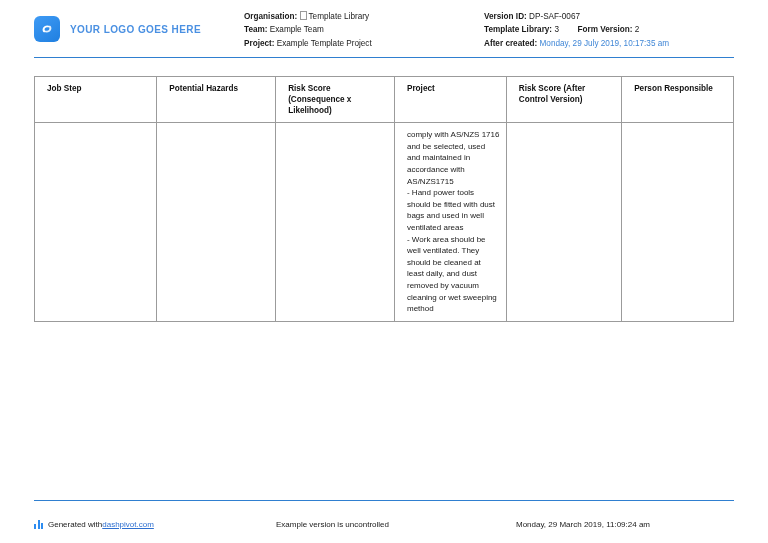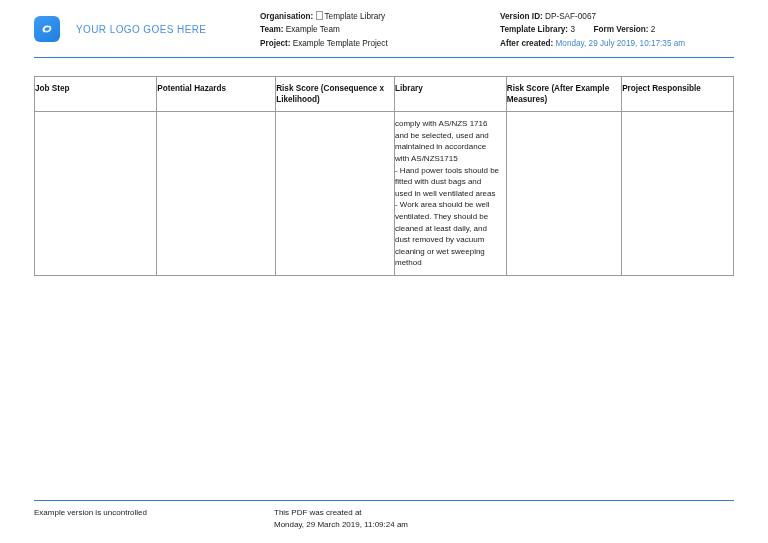--- a/index.html
+++ b/index.html
@@ -41,36 +41,36 @@
     border-radius: 6px;
     background: #2d8cf0;
     background: linear-gradient(145deg, #3f9bf5 0%, #1f7fe0 100%);
     display: flex;
     align-items: center;
     justify-content: center;
     flex: 0 0 26px;
   }
   .logo-mark svg { display: block; }
   .logo-text {
-    margin-left: 16px;
+    margin-left: 10px;
     color: #4a90e2;
     font-size: 10px;
     letter-spacing: 0.4px;
-    font-weight: 400;
+    font-weight: 700;
     white-space: nowrap;
   }
 
   .meta-col {
     font-size: 8.2px;
     line-height: 13.4px;
     color: #1a1a1a;
   }
   .meta-col.left { flex: 0 0 240px; }
   .meta-col.right { flex: 1 1 auto; }
-  .meta-row { white-space: nowrap; margin-left: 16px; }
+  .meta-row { white-space: nowrap; }
   .meta-label { font-weight: 700; }
   .meta-value { font-weight: 400; }
   .meta-value.blue { color: #3f86d6; }
   .inline-gap { display: inline-block; width: 14px; }
   .sq-icon {
     display: inline-block;
     width: 5px;
     height: 7px;
     border: 1px solid #9a9a9a;
     margin-right: 2px;
@@ -88,21 +88,21 @@
   }
   table.saf {
     width: 100%;
     border-collapse: collapse;
     table-layout: fixed;
   }
   table.saf th,
   table.saf td {
     border: 1px solid #9b9b9b;
     vertical-align: top;
-    padding: 6px 6px 6px 0;
+    padding: 6px 6px 6px 12px;
     box-sizing: border-box;
   }
   table.saf th {
     font-size: 8.2px;
     font-weight: 700;
     text-align: left;
     height: 30px;
     line-height: 11px;
     color: #111111;
   }
@@ -221,45 +221,53 @@
         <col style="width:17%">
         <col style="width:16%">
         <col style="width:16.5%">
         <col style="width:16%">
       </colgroup>
       <thead>
         <tr>
           <th>Job Step</th>
           <th>Potential Hazards</th>
           <th>Risk Score (Consequence x Likelihood)</th>
-          <th>Library</th>
-          <th>Risk Score (After Example Measures)</th>
-          <th>Project Responsible</th>
+          <th>Project</th>
+          <th>Risk Score (After Control Version)</th>
+          <th>Person Responsible</th>
         </tr>
       </thead>
       <tbody>
         <tr>
           <td><span class="cell-text"></span></td>
           <td><span class="cell-text"></span></td>
           <td><span class="cell-text"></span></td>
           <td><span class="cell-text">comply with AS/NZS 1716 and be selected, used and maintained in accordance with AS/NZS1715
 - Hand power tools should be fitted with dust bags and used in well ventilated areas
 - Work area should be well ventilated. They should be cleaned at least daily, and dust removed by vacuum cleaning or wet sweeping method</span></td>
           <td><span class="cell-text"></span></td>
           <td><span class="cell-text"></span></td>
         </tr>
       </tbody>
     </table>
   </div>
 
   <div class="footer-rule"></div>
 
   <div class="footer">
+    <div class="footer-col-1">
+      <span class="bar-icon">
+          <i></i>
+          <i></i>
+          <i></i>
+        </span>
+      <span>Generated with </span>
+      <a class="footer-link" href="#">dashpivot.com</a>
+    </div>
     <div class="footer-col-2">
       <div>Example version is uncontrolled</div>
     </div>
     <div class="footer-col-3">
-      <div>This PDF was created at</div>
       <div>Monday, 29 March 2019, 11:09:24 am</div>
     </div>
   </div>
 
 </div>
 
 </body></html>

